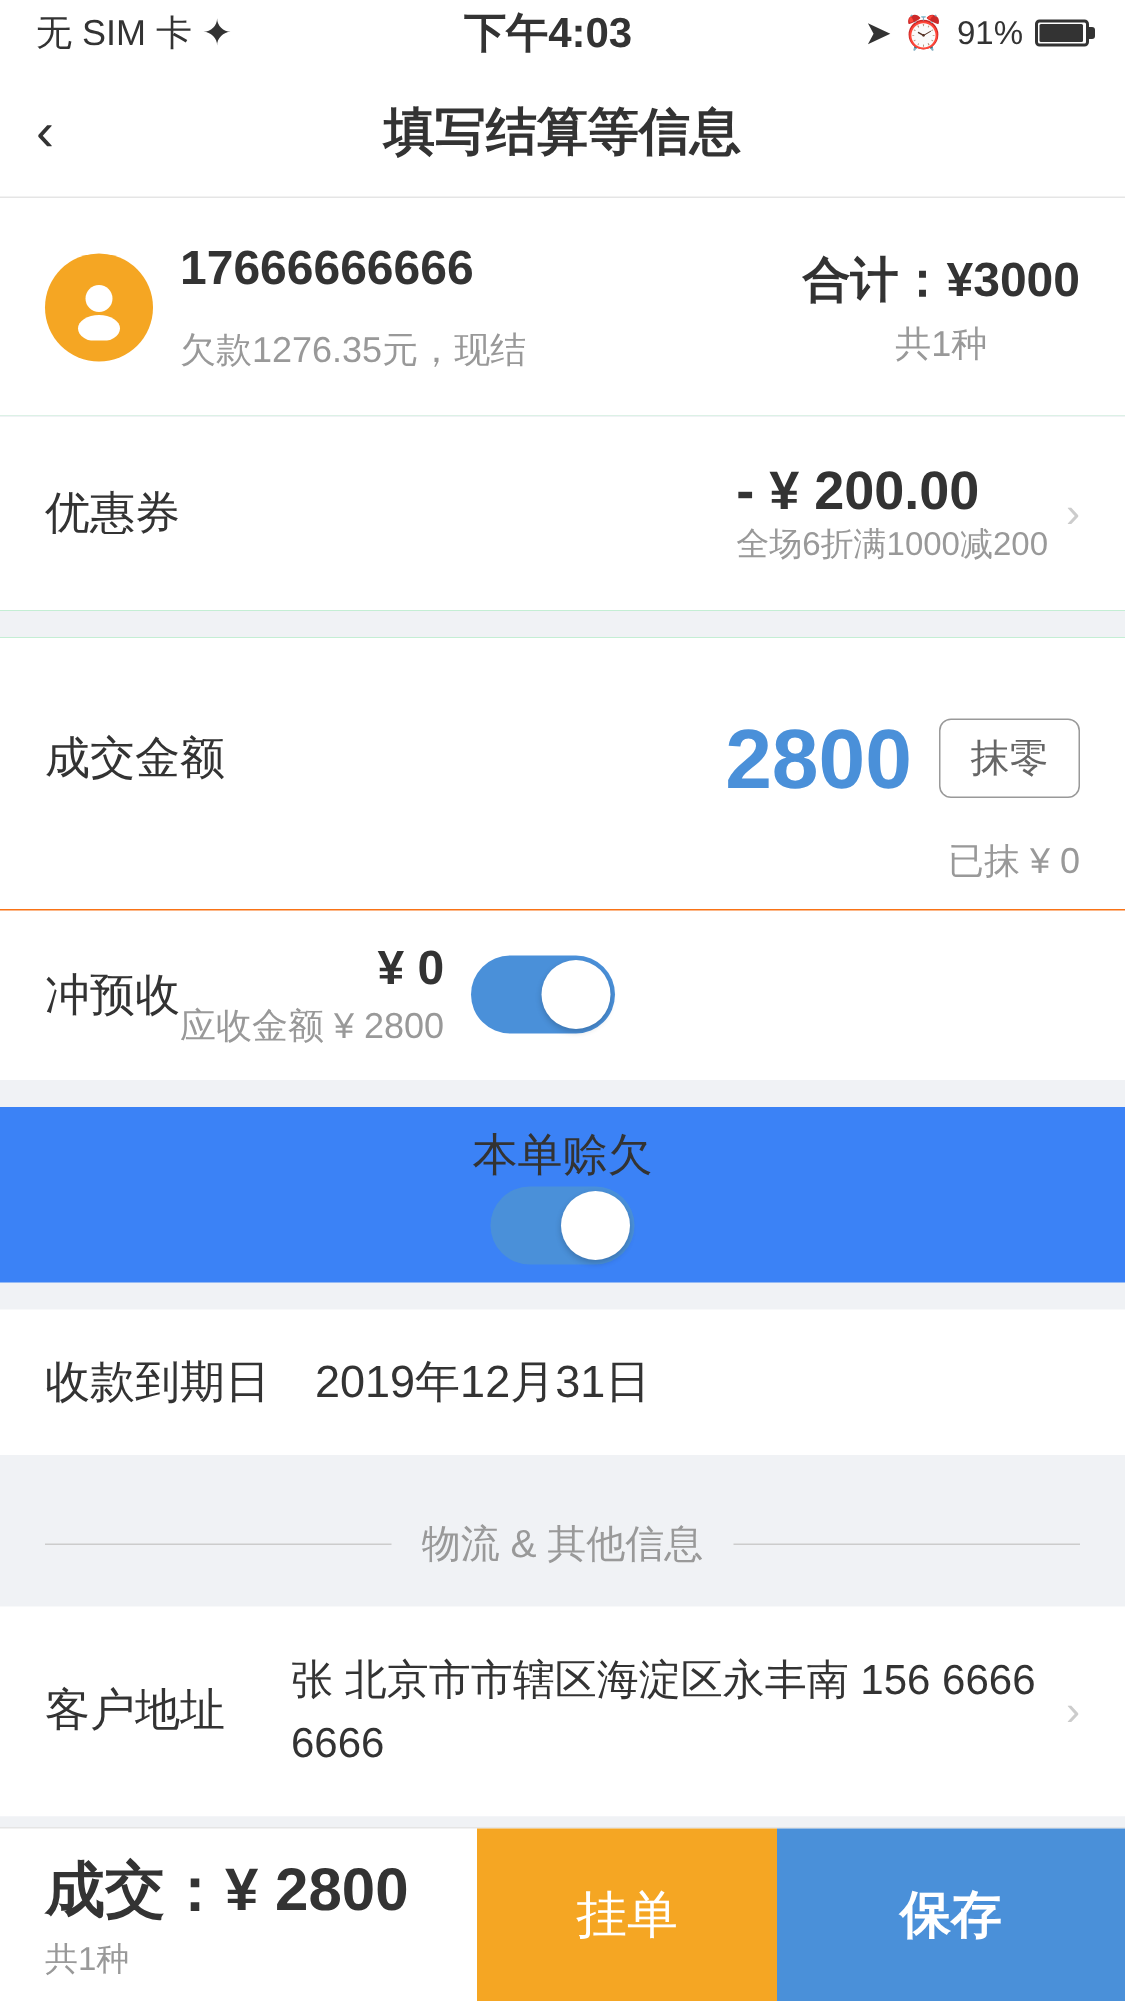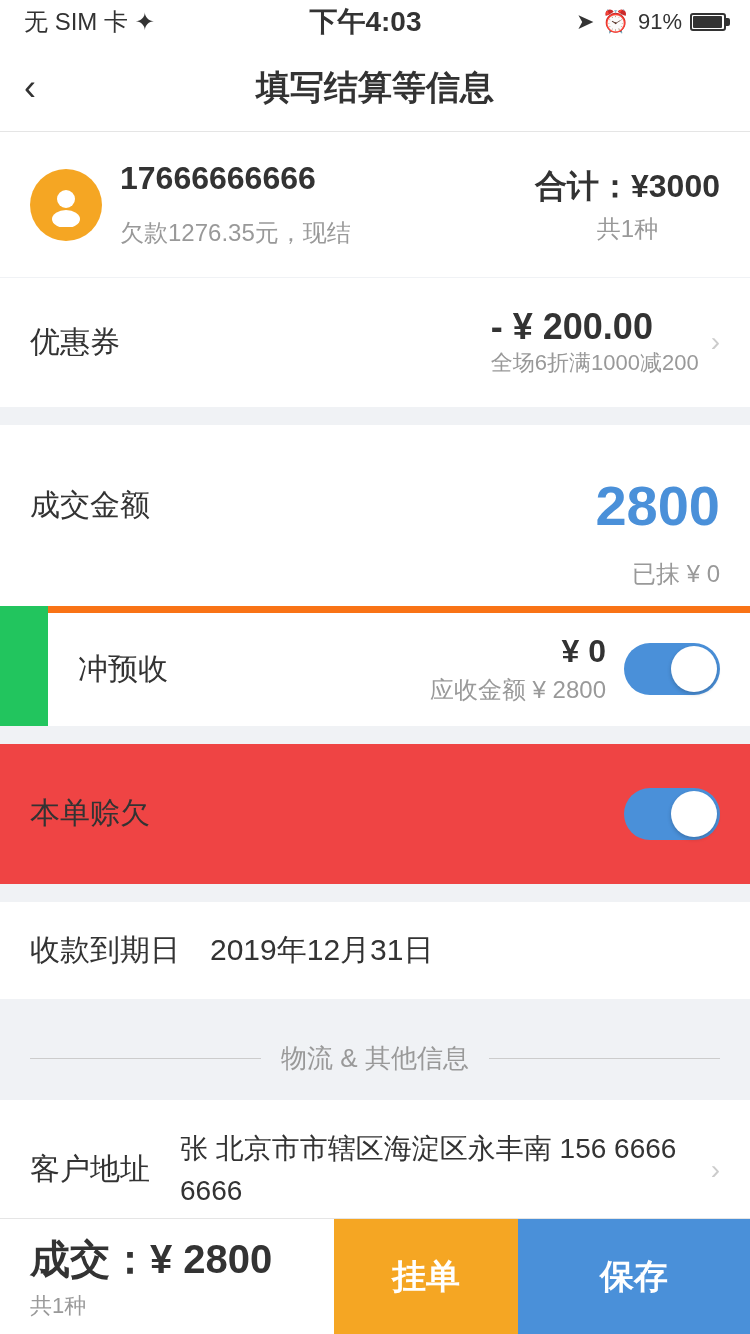--- a/index.html
+++ b/index.html
@@ -228,23 +228,22 @@
       text-align: right;
       padding-bottom: 16px;
     }
 
     
     .prepay-row {
       background: #fff;
       padding: 20px 30px;
       display: flex;
       align-items: center;
-      justify-content: space-between;
-      border-top: 7px solid #f97316;
-      margin-left: 48px;
+      justify-content: flex-start;
+      border-top: 1px solid #f97316;
     }
     .prepay-label {
       font-size: 30px;
       color: #333;
     }
     .prepay-right {
       display: flex;
       align-items: center;
       gap: 18px;
     }
@@ -278,26 +277,27 @@
       border-radius: 50%;
       background: #fff;
       position: absolute;
       top: 3px;
       right: 3px;
       box-shadow: 0 2px 4px rgba(0,0,0,0.2);
     }
 
     
     .debt-row {
-      background: #ef4444;
-      padding: 44px 30px;
+      background: #3b82f6;
+      padding: 12px 30px;
       display: flex;
       align-items: center;
       justify-content: space-between;
       margin-bottom: 18px;
+      flex-direction: column;
     }
     .debt-label {
       font-size: 30px;
       color: #333;
     }
 
     
     .duedate-row {
       background: #fff;
       padding: 28px 30px;
@@ -338,20 +338,21 @@
       color: #999;
     }
 
     
     .address-row {
       background: #fff;
       padding: 28px 30px;
       display: flex;
       align-items: center;
       justify-content: space-between;
+      gap: 14px;
     }
     .address-label {
       font-size: 30px;
       color: #333;
       flex-shrink: 0;
       margin-right: 30px;
     }
     .address-value {
       font-size: 28px;
       color: #333;
@@ -391,28 +392,28 @@
     .bottom-deal span {
       font-size: 40px;
       font-weight: 700;
     }
     .bottom-count {
       font-size: 22px;
       color: #999;
       margin-top: 4px;
     }
     .btn-hold {
-      width: 184px;
+      width: 200px;
       background: #f5a623;
       display: flex;
       align-items: center;
       justify-content: center;
       font-size: 34px;
       color: #fff;
-      font-weight: 700;
+      font-weight: 400;
       cursor: pointer;
     }
     .btn-save {
       width: 232px;
       background: #4a90d9;
       display: flex;
       align-items: center;
       justify-content: center;
       font-size: 34px;
       color: #fff;
@@ -478,20 +479,21 @@
       </div>
     </div>
   </div>
 
   <div class="card">
     <div class="amount-section">
       <div class="amount-row">
         <div class="amount-label">成交金额</div>
         <div class="amount-right">
           <div class="amount-value">2800</div>
+          <button class="round-btn">抹零</button>
         </div>
       </div>
       <div class="amount-sub">已抹  ¥ 0</div>
     </div>
 
     <div class="prepay-row">
       <div class="prepay-label">冲预收</div>
       <div class="prepay-right">
         <div class="prepay-info">
           <div class="prepay-amount">¥ 0</div>

